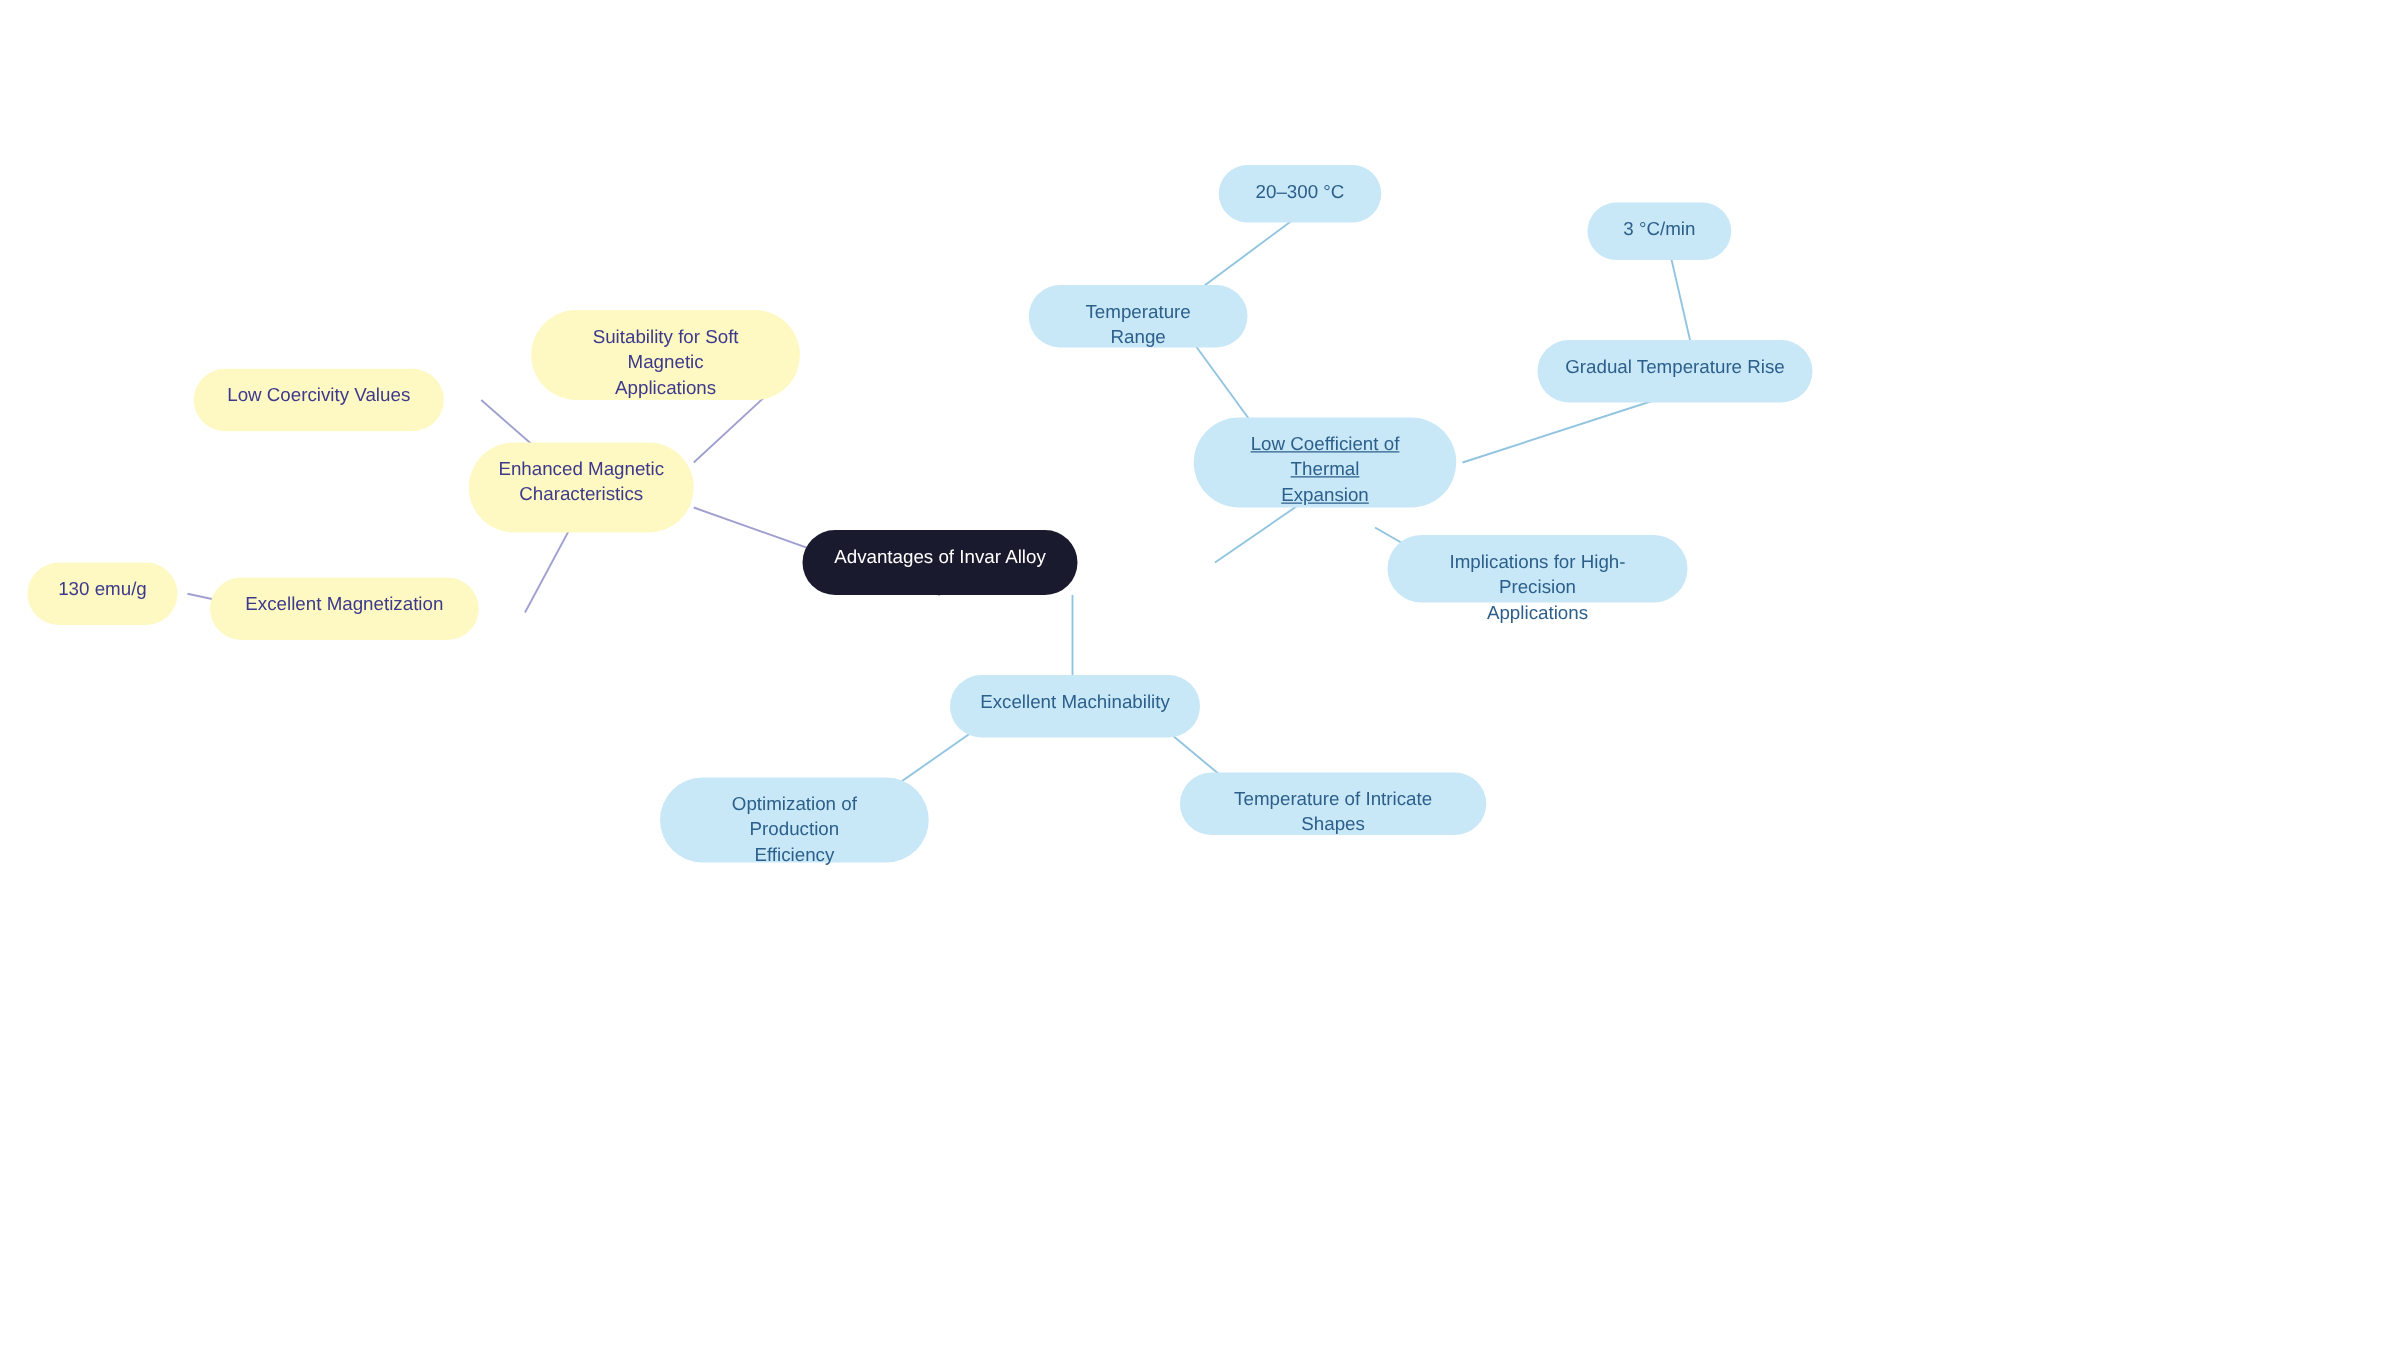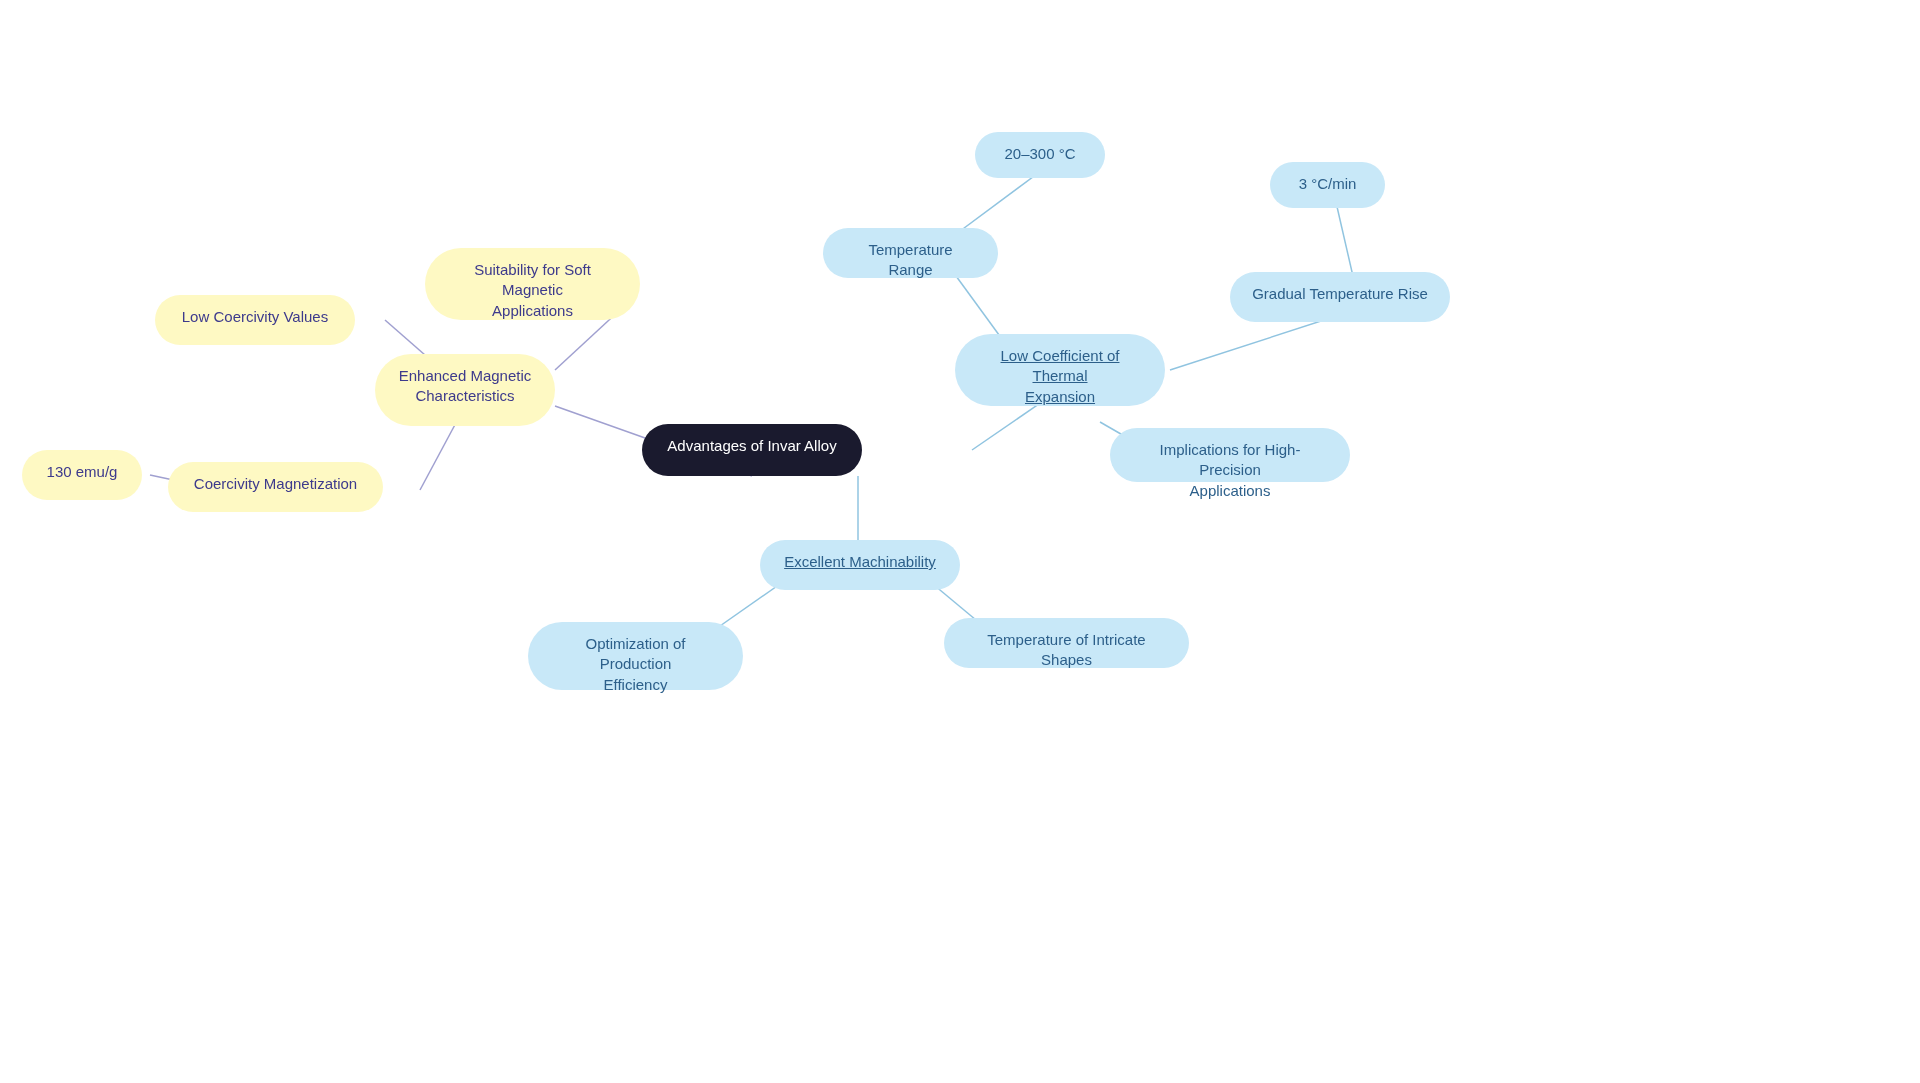--- a/index.html
+++ b/index.html
@@ -92,21 +92,21 @@
 
 <div class="node node-purple" style="left: 425px; top: 248px; width: 215px; height: 72px;">
   <span>Suitability for Soft Magnetic<br>Applications</span>
 </div>
 
 <div class="node node-purple" style="left: 155px; top: 295px; width: 200px; height: 50px;">
   <span>Low Coercivity Values</span>
 </div>
 
 <div class="node node-purple" style="left: 168px; top: 462px; width: 215px; height: 50px;">
-  <span>Coercivity Magnetization</span>
+  <span>Excellent Magnetization</span>
 </div>
 
 <div class="node node-purple" style="left: 22px; top: 450px; width: 120px; height: 50px;">
   <span>130 emu/g</span>
 </div>
 
 <div class="node node-blue" style="left: 955px; top: 334px; width: 210px; height: 72px; text-decoration: underline;">
   <span>Low Coefficient of Thermal<br>Expansion</span>
 </div>
 
@@ -123,21 +123,21 @@
 </div>
 
 <div class="node node-blue" style="left: 1270px; top: 162px; width: 115px; height: 46px;">
   <span>3 °C/min</span>
 </div>
 
 <div class="node node-blue" style="left: 1110px; top: 428px; width: 240px; height: 54px;">
   <span>Implications for High-Precision<br>Applications</span>
 </div>
 
-<div class="node node-blue" style="left: 760px; top: 540px; width: 200px; height: 50px; text-decoration: underline;">
+<div class="node node-blue" style="left: 760px; top: 540px; width: 200px; height: 50px;">
   <span>Excellent Machinability</span>
 </div>
 
 <div class="node node-blue" style="left: 528px; top: 622px; width: 215px; height: 68px;">
   <span>Optimization of Production<br>Efficiency</span>
 </div>
 
 <div class="node node-blue" style="left: 944px; top: 618px; width: 245px; height: 50px;">
   <span>Temperature of Intricate Shapes</span>
 </div>

